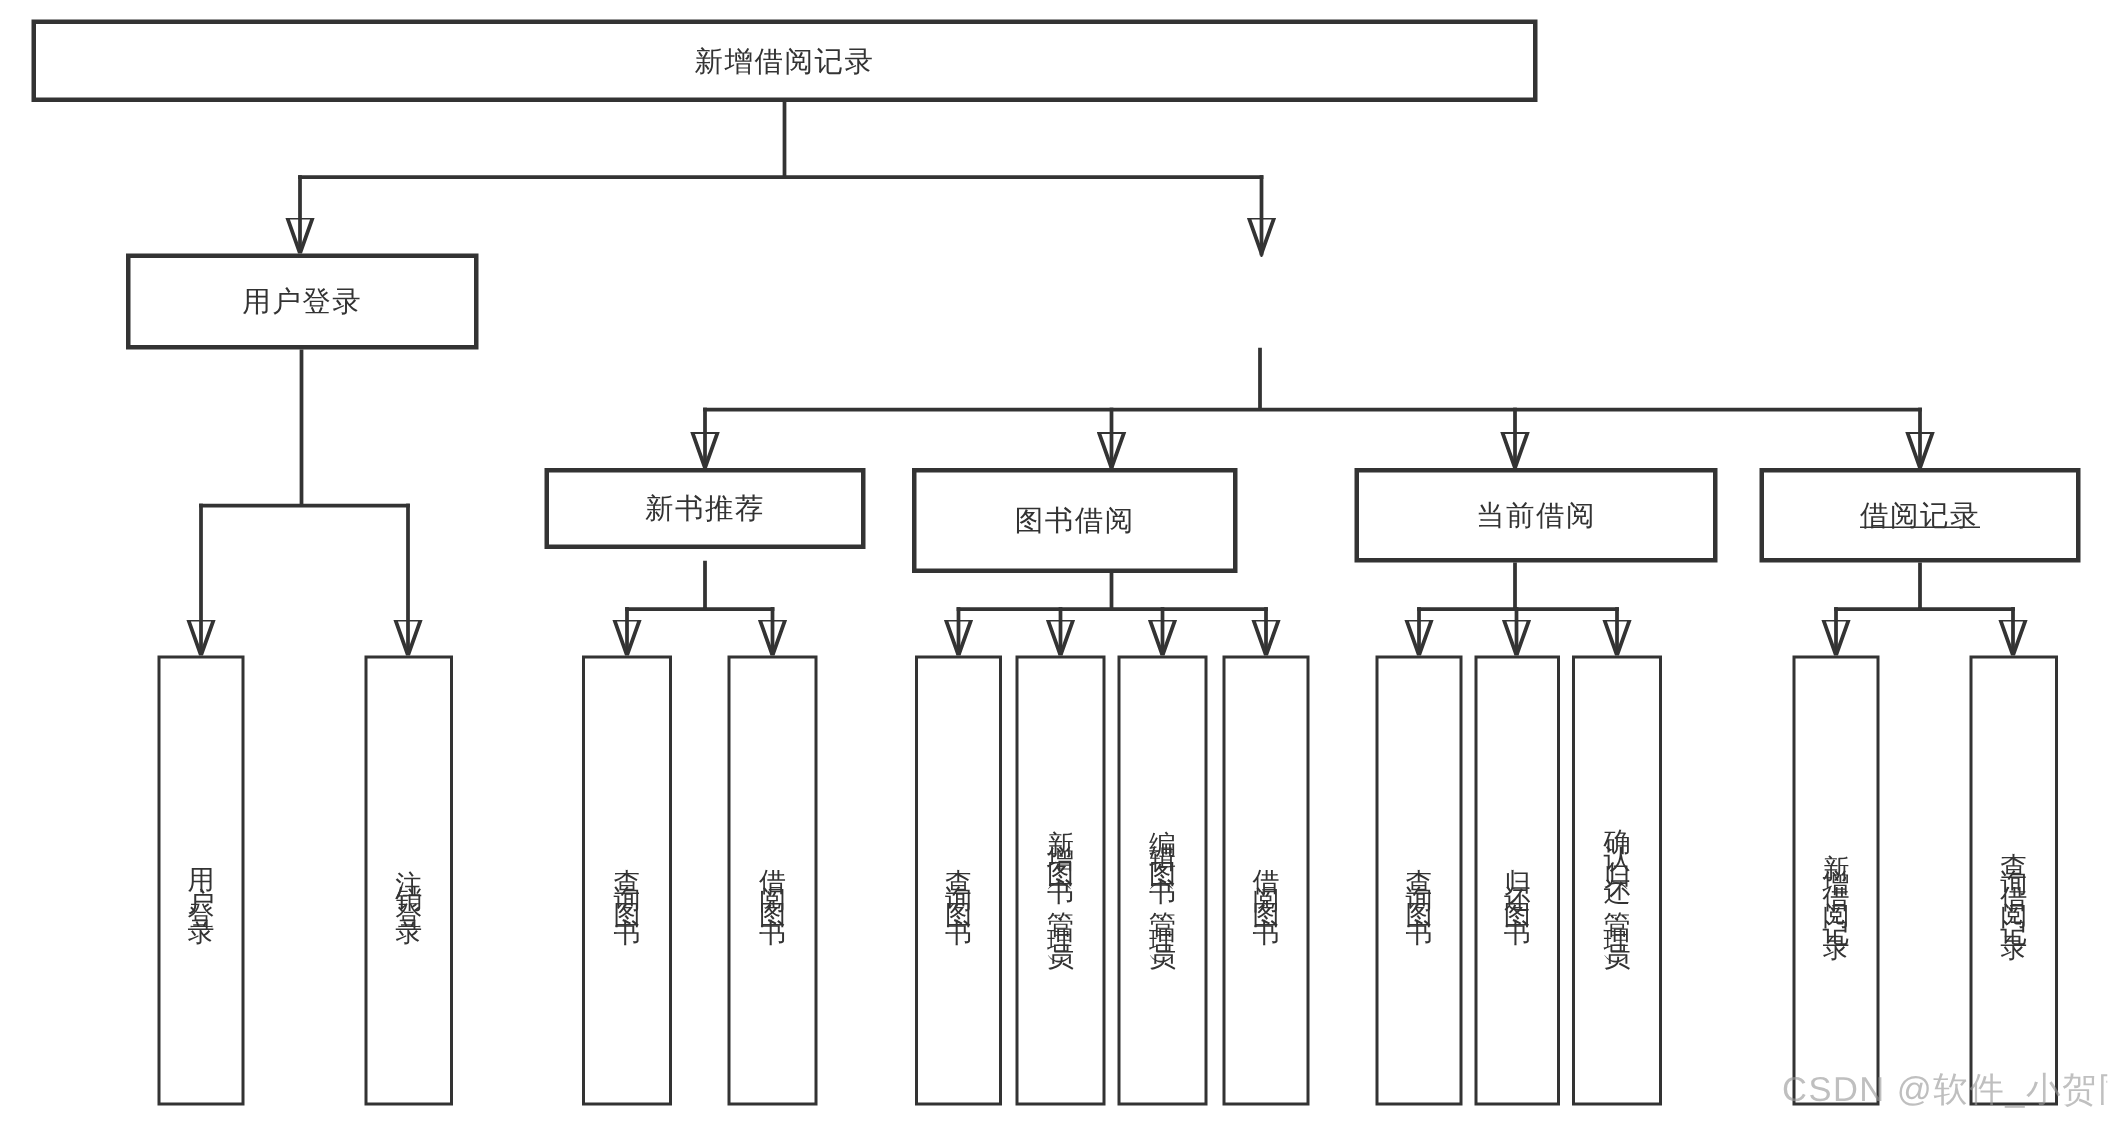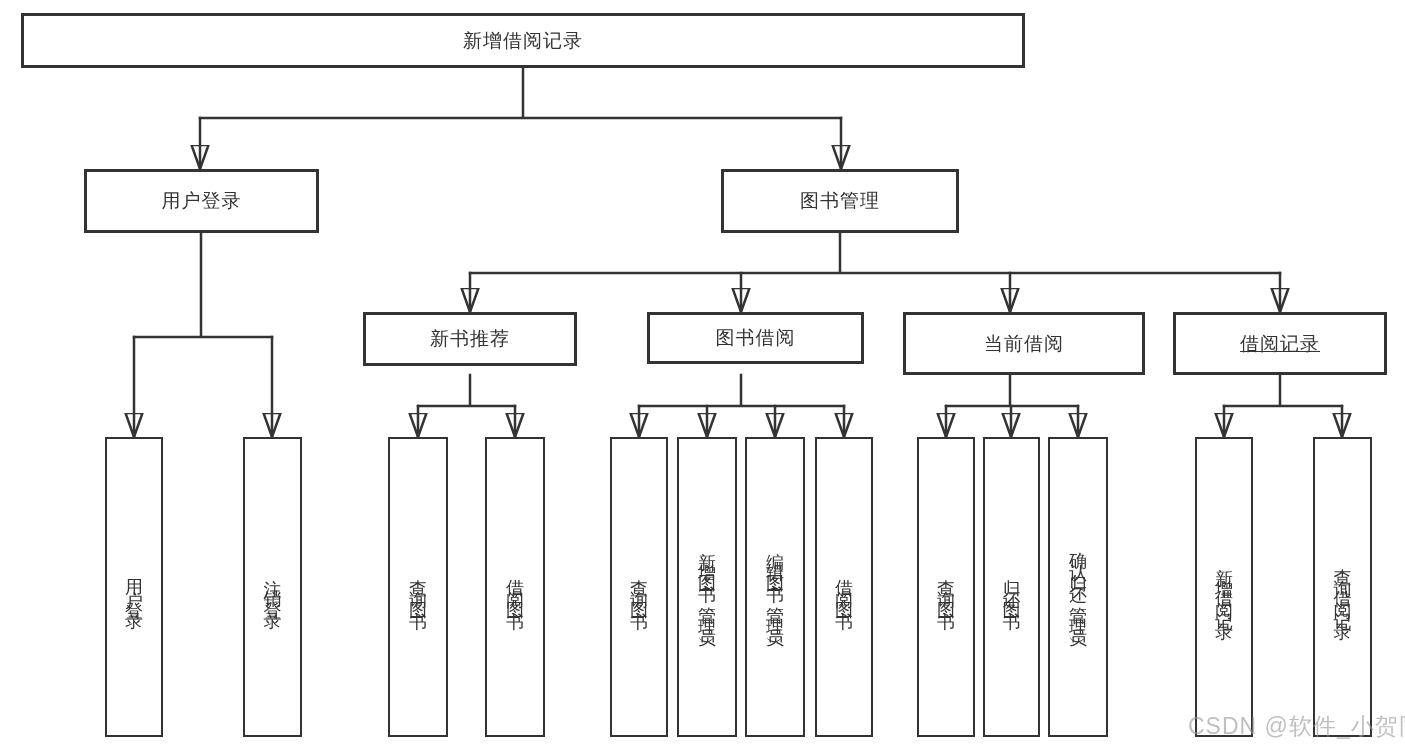--- a/index.html
+++ b/index.html
@@ -18,21 +18,21 @@
   }
   .vlabel{
     writing-mode:vertical-lr;text-orientation:mixed;
     font-size:18px;line-height:1;letter-spacing:11px;white-space:nowrap;
   }
   
   #n-root{left:21px;top:13px;width:1004px;height:55px;}
   #n-login{left:84px;top:169px;width:235px;height:64px;}
   #n-mgmt{left:721px;top:169px;width:238px;height:64px;}
   #n-rec{left:363px;top:312px;width:214px;height:54px;}
-  #n-borrow{left:647px;top:312px;width:217px;height:52px;}
+  #n-borrow{left:608px;top:312px;width:217px;height:70px;}
   #n-current{left:903px;top:312px;width:242px;height:63px;}
   #n-record{left:1173px;top:312px;width:214px;height:63px;text-decoration:underline;}
   .leaf{top:437px;height:300px;}
   #lf-login-0{left:105px;width:58px;}
   #lf-login-1{left:243px;width:59px;}
   #lf-rec-0{left:388px;width:60px;}
   #lf-rec-1{left:485px;width:60px;}
   #lf-borrow-0{left:610px;width:58px;}
   #lf-borrow-1{left:677px;width:60px;}
   #lf-borrow-2{left:745px;width:60px;}
@@ -104,21 +104,20 @@
     <g>
       <path d="M1280,375 V406 M1224,406 H1342"></path>
       <path d="M1224,406 V437" marker-end="url(#arrow)"></path>
       <path d="M1342,406 V437" marker-end="url(#arrow)"></path>
     </g>
   </svg>
 
   <div class="node" id="n-root">新增借阅记录</div>
 
   <div class="node" id="n-login">用户登录</div>
-  <div class="node" id="n-mgmt">图书管理</div>
 
   <div class="node" id="n-rec">新书推荐</div>
   <div class="node" id="n-borrow">图书借阅</div>
   <div class="node" id="n-current">当前借阅</div>
   <div class="node" id="n-record">借阅记录</div>
 
   <div class="node leaf" id="lf-login-0">
     <span class="vlabel">用户登录</span>
   </div>
   <div class="node leaf" id="lf-login-1">

